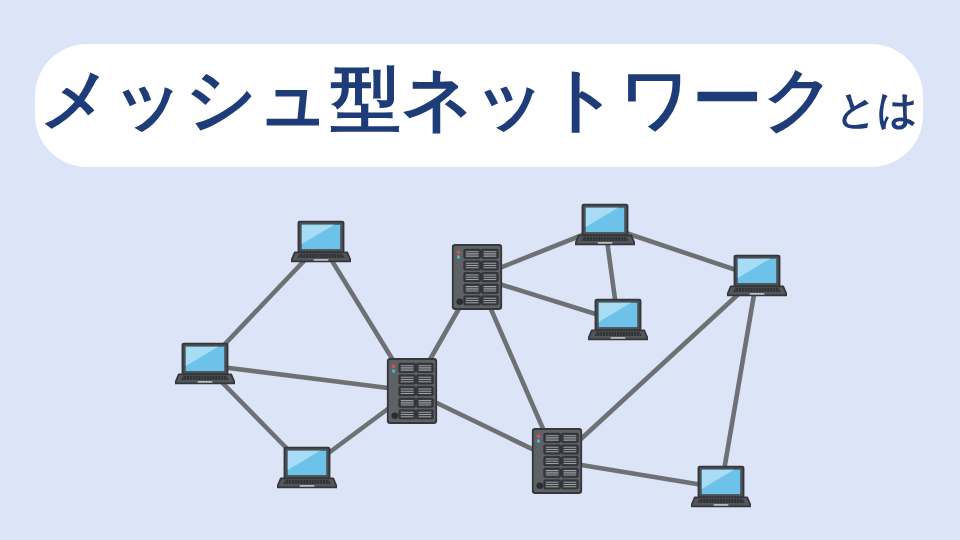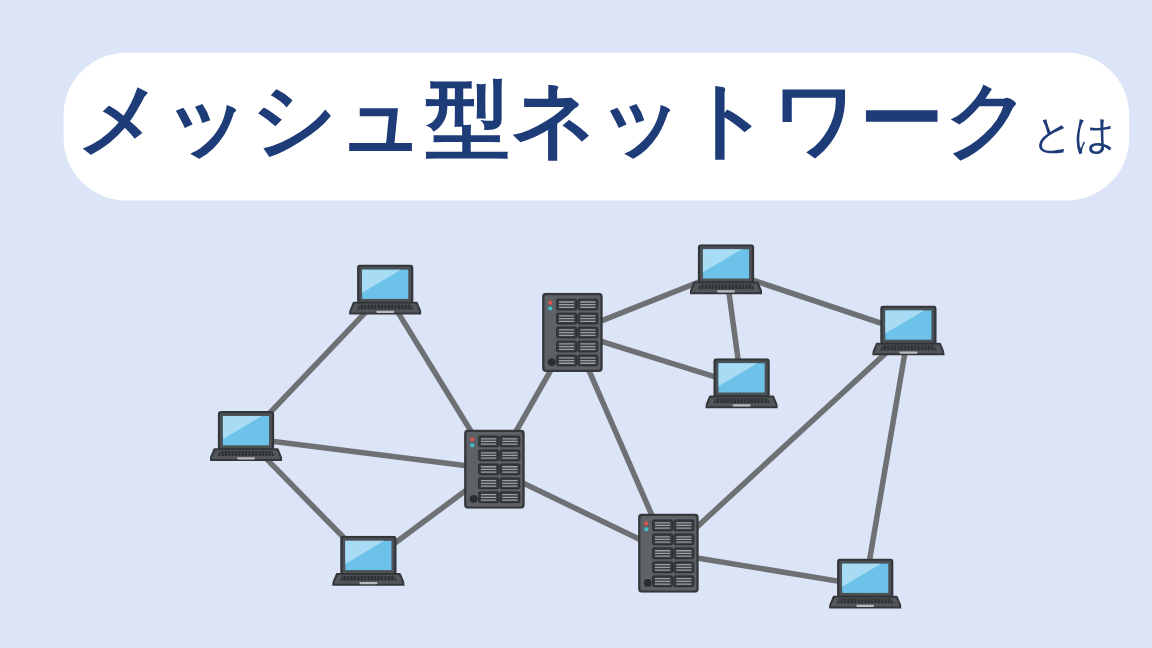--- a/index.html
+++ b/index.html
@@ -29,22 +29,22 @@
   }
   .title-main{
     font-size:70px;
     line-height:123px;
     font-weight:900;
     color:#1e3c78;
     letter-spacing:1px;
     white-space:nowrap;
   }
   .title-suffix{
-    font-size:34px;
-    font-weight:400;
+    font-size:40px;
+    font-weight:700;
     color:#1e3c78;
     white-space:nowrap;
   }
 </style>
 </head>
 <body>
 
 <div class="stage" style="background: rgb(220, 228, 248);">
 
   <svg class="net-svg" id="network" width="960" height="540" viewBox="0 0 960 540">
@@ -112,20 +112,20 @@
         <use href="#sym-laptop" x="575" y="203.5" width="60" height="45"></use>
         <use href="#sym-laptop" x="588" y="298.5" width="60" height="45"></use>
         <use href="#sym-laptop" x="727" y="254.5" width="60" height="45"></use>
         <use href="#sym-laptop" x="691" y="465.5" width="60" height="45"></use>
         <use href="#sym-server" x="386.5" y="358" width="51" height="66"></use>
         <use href="#sym-server" x="451.5" y="244" width="51" height="66"></use>
         <use href="#sym-server" x="531.5" y="428" width="51" height="66"></use>
       </g>
   </svg>
 
-  <div class="banner" style="background: rgb(255, 255, 255); margin-left: 18px;">
+  <div class="banner" style="background: rgb(255, 255, 255);">
     <div class="banner-inner">
       <span class="title-main" style="color: rgb(30, 60, 120);">メッシュ型ネットワーク</span>
         <span class="title-suffix" style="color: rgb(30, 60, 120);">とは</span>
     </div>
   </div>
 
 </div>
 
 </body></html>

